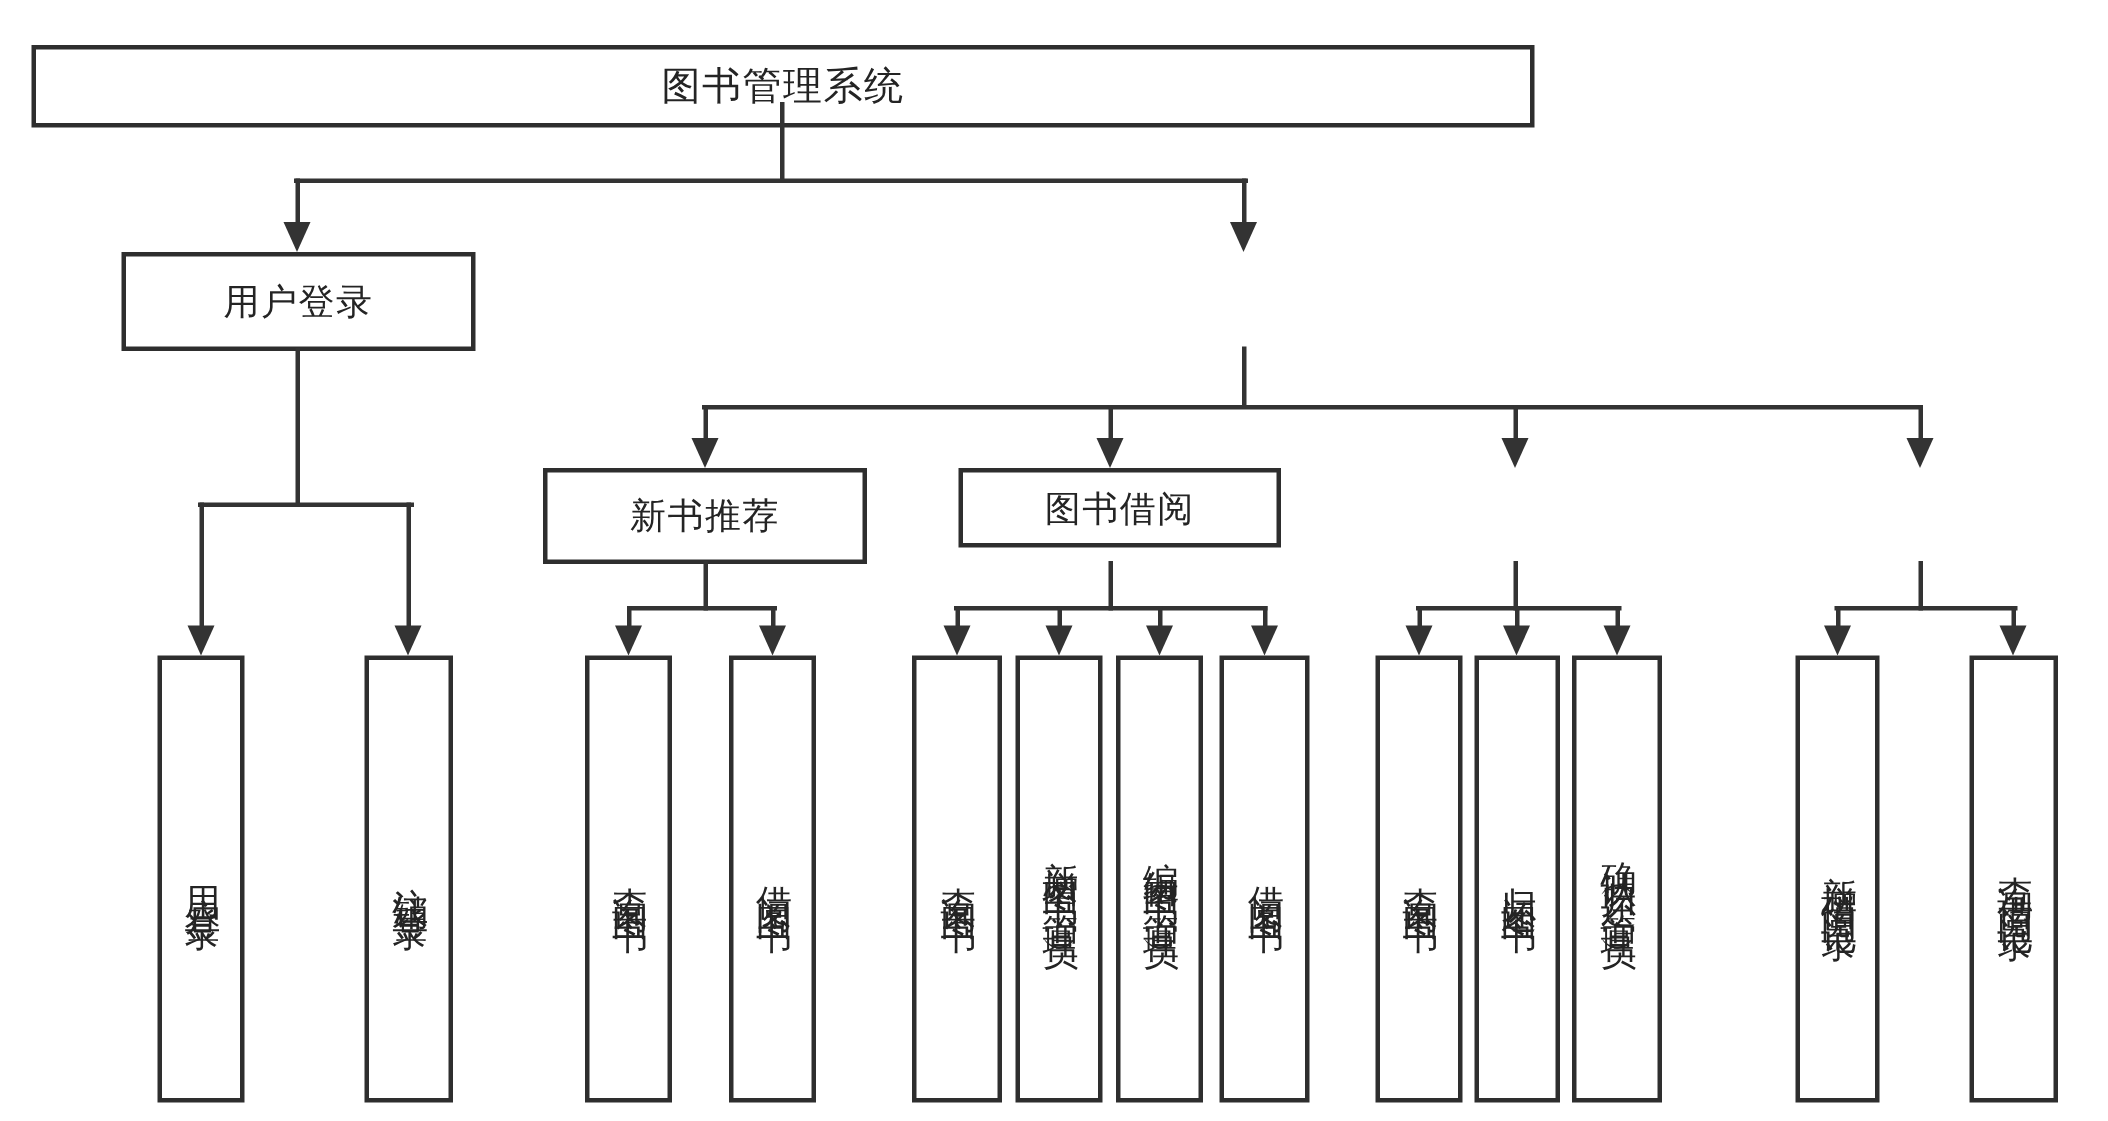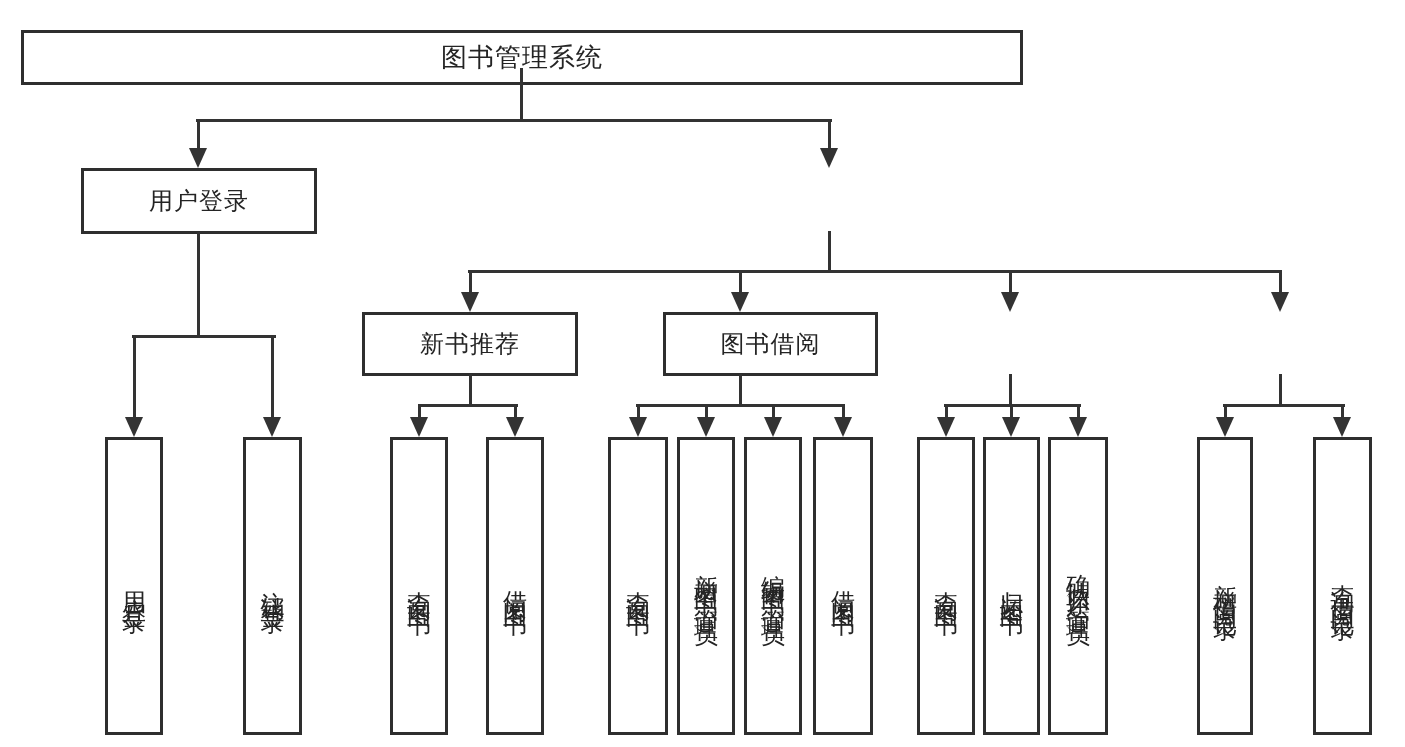--- a/index.html
+++ b/index.html
@@ -58,21 +58,21 @@
     <span>图书管理系统</span>
   </div>
 
   <div class="node h" style="left:81px;top:168px;width:236px;height:66px">
     <span>用户登录</span>
   </div>
 
   <div class="node h" style="left:362px;top:312px;width:216px;height:64px">
     <span>新书推荐</span>
   </div>
-  <div class="node h" style="left:663px;top:312px;width:215px;height:64px">
+  <div class="node h" style="left:639px;top:312px;width:215px;height:53px">
     <span>图书借阅</span>
   </div>
 
   <div class="node v" style="left:105px;top:437px;width:58px;height:298px">
     <span>用户登录</span>
   </div>
   <div class="node v" style="left:243px;top:437px;width:59px;height:298px">
     <span>注销登录</span>
   </div>
   <div class="node v" style="left:390px;top:437px;width:58px;height:298px">

